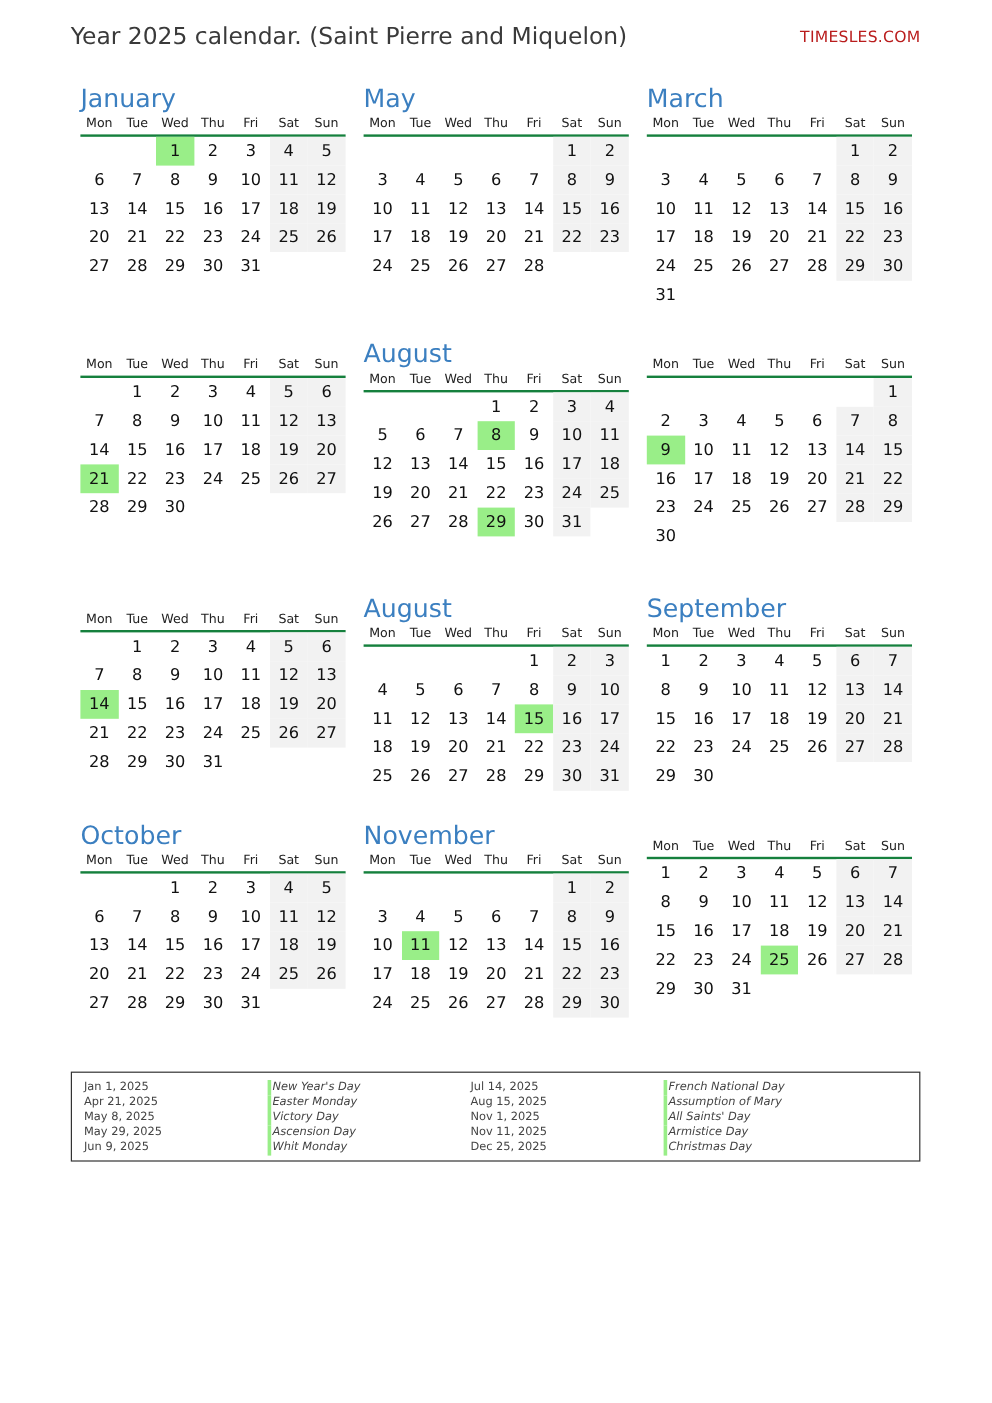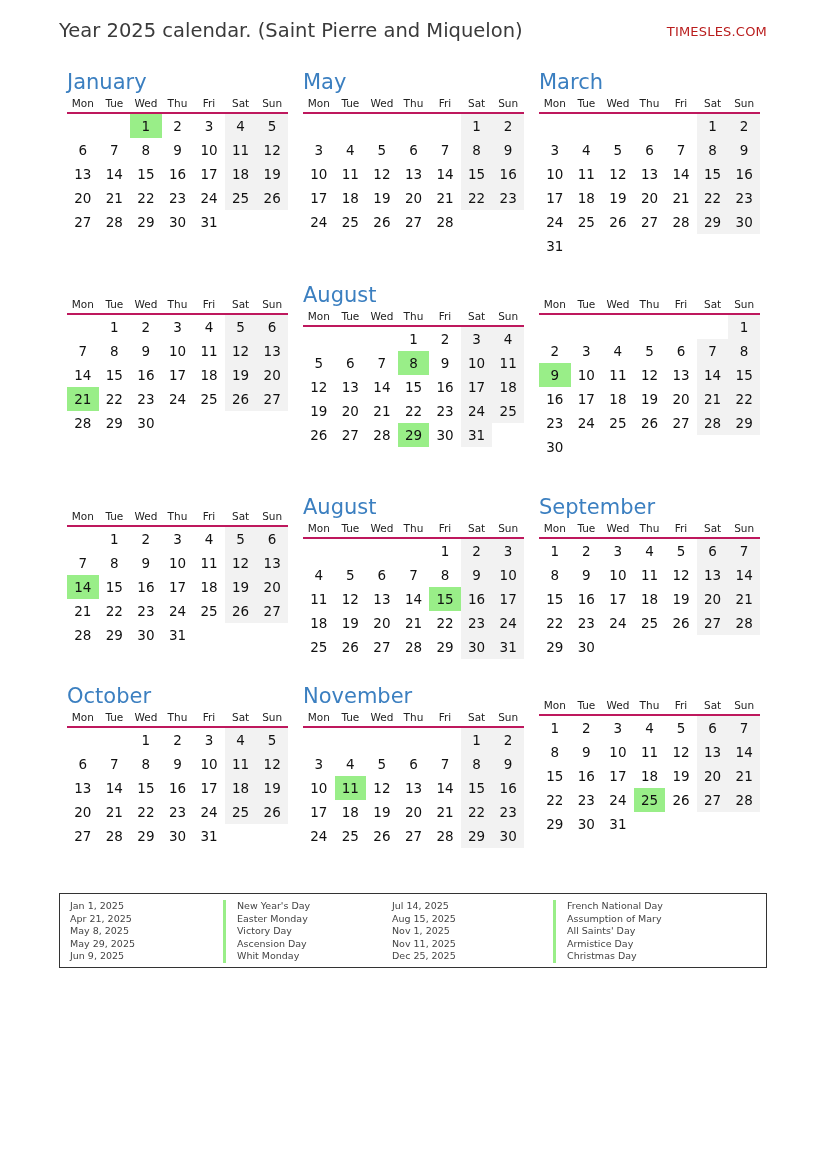--- a/index.html
+++ b/index.html
@@ -1,30 +1,30 @@
 <!DOCTYPE html>
 <html><head>
 <meta charset="utf-8">
 <style>
   html, body { margin:0; padding:0; background:#ffffff; }
   body { width:827px; height:1169px; position:relative; font-family:"DejaVu Sans", sans-serif; color:#222; overflow:hidden; }
   .page-title { position:absolute; left:59px; top:19px; font-size:19.5px; color:#3a3a3a; letter-spacing:0px; white-space:nowrap; }
   .brand { position:absolute; right:60px; top:24px; font-size:13px; color:#b91c1c; letter-spacing:0.2px; text-decoration:none; }
   .month { position:absolute; width:221px; }
   .month-title { font-size:21px; color:#3b7fc0; height:24px; line-height:24px; margin-top:-12px; }
-  .dow-row { display:flex; height:18px; border-bottom:2px solid #be185d; }
+  .dow-row { display:flex; height:18px; border-bottom:2px solid #15803d; }
   .dow { width:31.57px; text-align:center; font-size:10.5px; color:#222; line-height:18px; }
   .grid { display:flex; flex-wrap:wrap; width:221px; }
   .cell { width:31.57px; height:24px; line-height:24px; text-align:center; font-size:13.5px; color:#111; box-sizing:border-box; }
   .cell.weekend.has { background:#f2f2f2; }
   .cell.holiday { background:#99ee88; }
   .legend { position:absolute; left:59px; top:868px; width:706px; height:73px; border:1.5px solid #333; box-sizing:content-box;margin-top:25px; }
   .legend-col { position:absolute; top:6px; font-size:9.5px; color:#444; line-height:12.5px; }
   .legend-col .row { white-space:nowrap; height:12.5px; }
-  .legend-col.names .row { border-left:3px solid #99ee88; padding-left:11px; }
+  .legend-col.names .row { border-left:3px solid #99ee88; padding-left:1px;font-style:italic; }
 </style>
 </head>
 <body>
 
 <div class="page-title">Year 2025 calendar. (Saint Pierre and Miquelon)</div>
 <a class="brand">TIMESLES.COM</a>
 
 <div id="months">
     <div class="month" style="left: 67px; top: 82px;">
       <div class="month-title">January</div>

